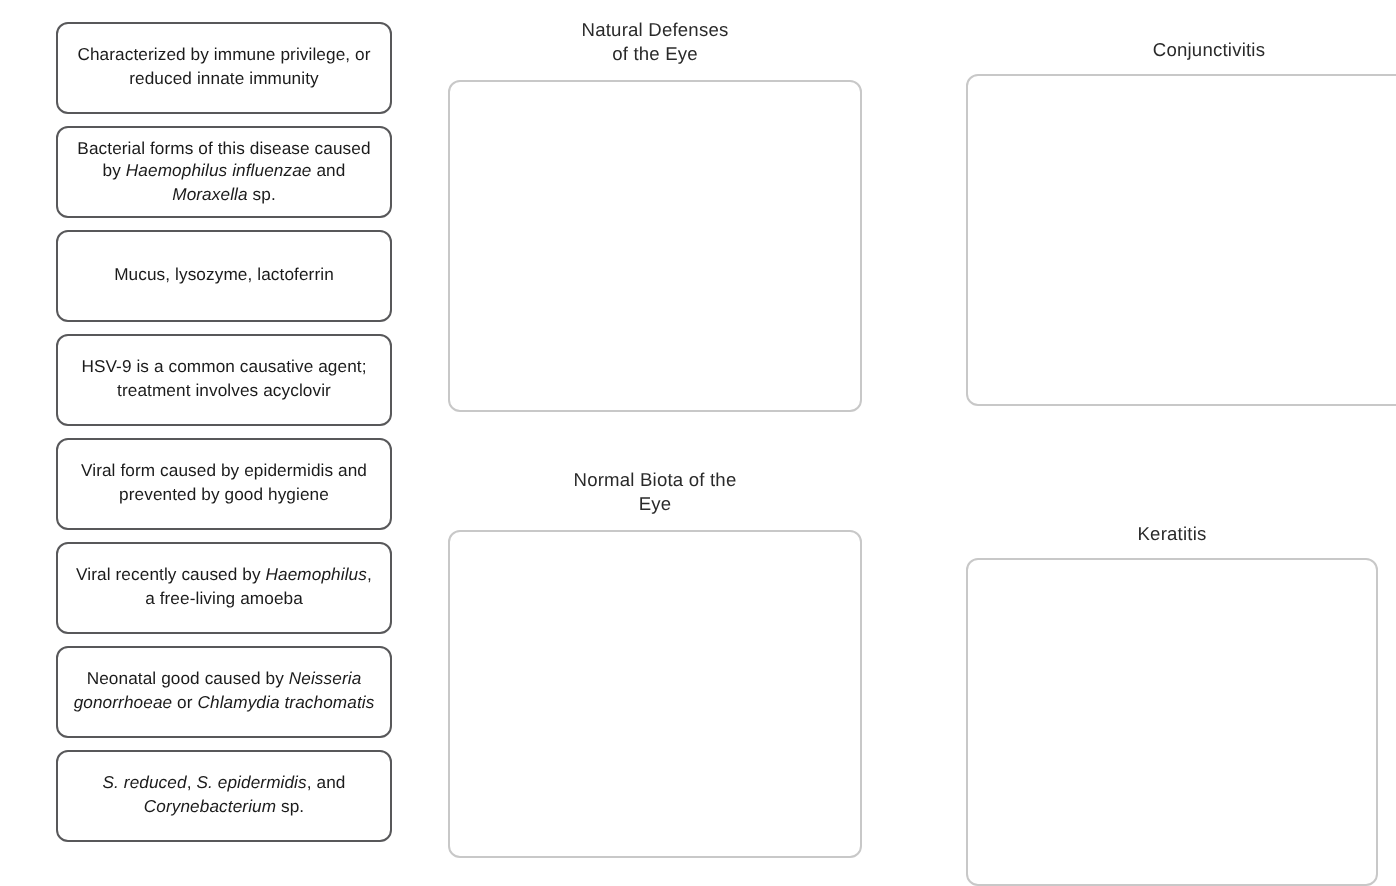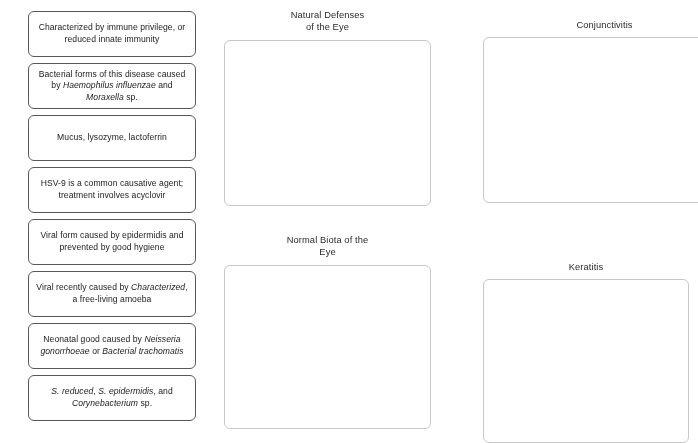--- a/index.html
+++ b/index.html
@@ -105,25 +105,25 @@
 
     <div class="drag-item">
       <span class="txt"><span>HSV-9 is a common causative agent; treatment involves acyclovir</span></span>
     </div>
 
     <div class="drag-item">
       <span class="txt"><span>Viral form caused by epidermidis and prevented by good hygiene</span></span>
     </div>
 
     <div class="drag-item">
-      <span class="txt"><span>Viral recently caused by </span><i>Characterized</i><span>, a free-living amoeba</span></span>
+      <span class="txt"><span>Viral recently caused by </span><i>Haemophilus</i><span>, a free-living amoeba</span></span>
     </div>
 
     <div class="drag-item">
-      <span class="txt"><span>Neonatal good caused by </span><i>Neisseria gonorrhoeae</i><span> or </span><i>Bacterial trachomatis</i></span>
+      <span class="txt"><span>Neonatal good caused by </span><i>Neisseria gonorrhoeae</i><span> or </span><i>Chlamydia trachomatis</i></span>
     </div>
 
     <div class="drag-item">
       <span class="txt"><i>S. reduced</i><span>, </span><i>S. epidermidis</i><span>, and </span><i>Corynebacterium</i><span> sp.</span></span>
     </div>
 
   </div>
 
   <div class="target" id="target-natural-defenses">
     <div class="target-title">Natural Defenses<br>of the Eye</div>

